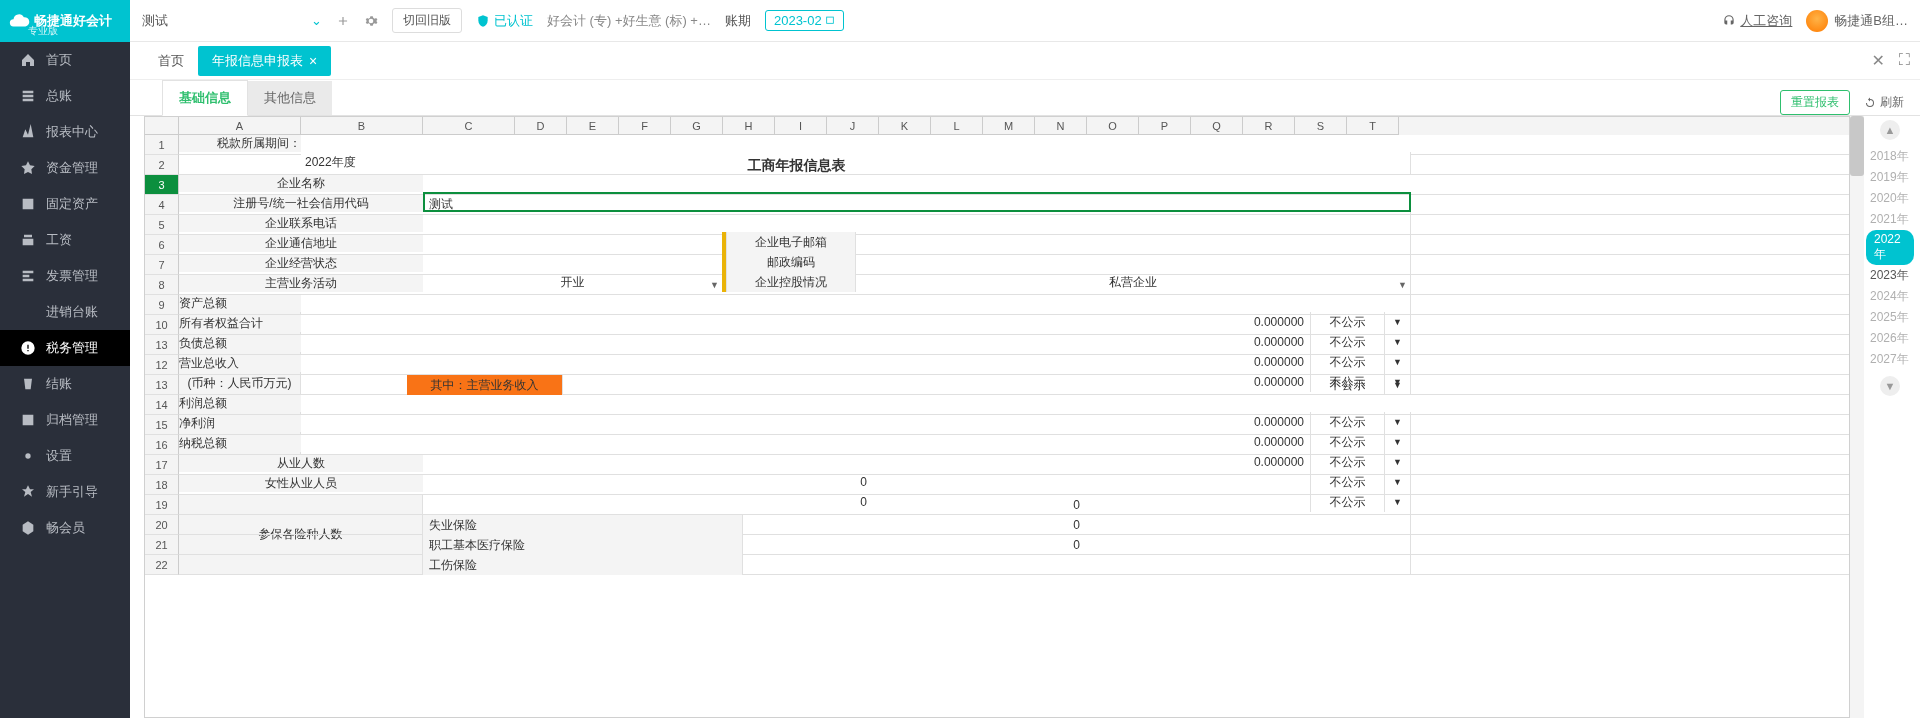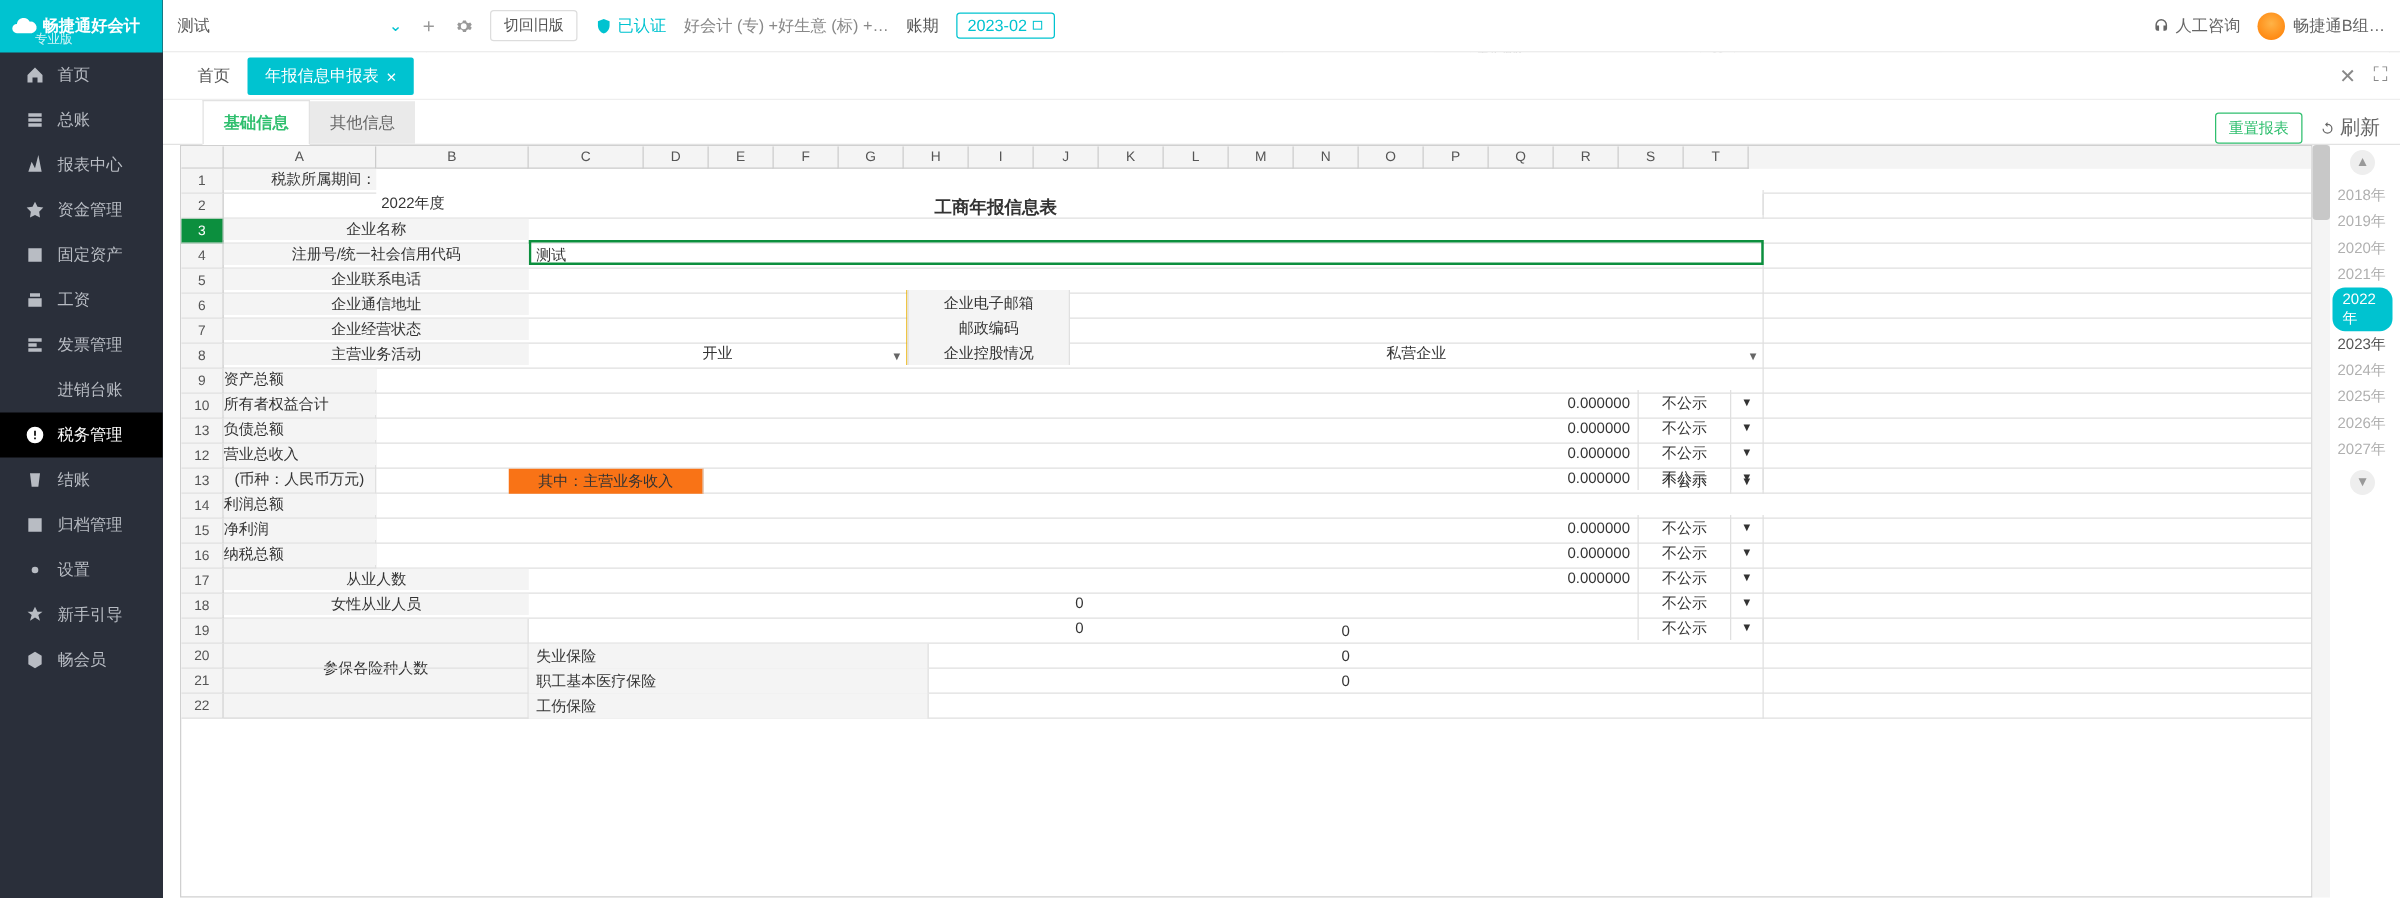--- a/index.html
+++ b/index.html
@@ -18,37 +18,37 @@
 .topbar { position: fixed; left: 130px; top: 0; right: 0; height: 42px; background: #fff; border-bottom: 1px solid #e8e8e8; display: flex; align-items: center; padding: 0 12px; font-size: 13px; gap: 14px; }
 .company-select { color: #555; min-width: 180px; display: flex; justify-content: space-between; align-items: center; }
 .chev-down { color: #00c3d0; }
 .topbar-ico { color: #999; cursor: pointer; display: inline-flex; }
 .oldver-btn { border: 1px solid #ddd; padding: 3px 10px; border-radius: 3px; cursor: pointer; color: #555; font-size: 12px; }
 .cert-badge { color: #00c3d0; display: inline-flex; align-items: center; gap: 4px; }
 .prod-text { color: #888; }
 .period-label { color: #555; }
 .period-val { color: #00c3d0; border: 1px solid #00c3d0; padding: 2px 8px; border-radius: 3px; cursor: pointer; }
 .topbar-spacer { flex: 1; }
-.support { display: inline-flex; align-items: center; gap: 4px; color: #666; cursor: pointer; }
+.support { display: inline-flex; align-items: center; gap: 4px; color: #666; cursor: pointer; text-decoration: underline; }
 .avatar-box { display: inline-flex; align-items: center; gap: 6px; color: #666; cursor: pointer; }
 .avatar { width: 22px; height: 22px; background: radial-gradient(circle at 50% 40%, #ffb347, #ff7b00); border-radius: 50%; position: relative; }
 
 .tabs-row { position: fixed; left: 130px; top: 42px; right: 0; height: 38px; display: flex; align-items: center; padding-left: 14px; background: #fff; border-bottom: 1px solid #eee; }
 .tab { padding: 0 14px; height: 30px; display: inline-flex; align-items: center; gap: 6px; font-size: 13px; color: #555; cursor: pointer; }
 .tab.active { background: #00c3d0; color: #fff; border-radius: 2px; }
 .tab-close { font-size: 14px; }
 .tabs-right { position: absolute; right: 10px; display: flex; gap: 14px; color: #888; }
 
 .content { position: fixed; left: 130px; top: 80px; right: 0; bottom: 0; background: #fff; }
 .sub-tab-row { height: 36px; display: flex; align-items: flex-end; padding-left: 32px; gap: 0; font-size: 13px; border-bottom: 1px solid #e2e2e2; }
 .sub-tab { padding: 8px 16px; background: #eaeaea; color: #666; cursor: pointer; }
 .sub-tab.active { background: #fff; color: #2fbf6e; border: 1px solid #e2e2e2; border-bottom: 1px solid #fff; margin-bottom: -1px; font-weight: bold; }
 .sub-actions { margin-left: auto; display: flex; align-items: center; gap: 14px; padding-right: 16px; }
 .reset-btn { border: 1px solid #2fbf6e; color: #2fbf6e; padding: 3px 10px; border-radius: 3px; font-size: 12px; cursor: pointer; }
-.refresh-btn { color: #666; font-size: 16px; cursor: pointer; display: inline-flex; align-items: center; gap: 4px; }
+.refresh-btn { color: #666; font-size: 12px; cursor: pointer; display: inline-flex; align-items: center; gap: 4px; }
 
 .sheet-wrap { position: absolute; top: 36px; left: 14px; right: 70px; bottom: 0; overflow: hidden; border: 1px solid #d0d0d0; }
 .colhdr { display: flex; height: 18px; background: #f4f4f4; font-size: 11px; color: #555; }
 .corner { width: 34px; border-right: 1px solid #ccc; border-bottom: 1px solid #ccc; background: #f4f4f4; }
 .ch { border-right: 1px solid #ccc; border-bottom: 1px solid #ccc; text-align: center; line-height: 18px; }
 .chA { width: 122px; } .chC { width: 92px; } .chREST { width: 52px; }
 
 .gridbody { display: flex; }
 .rowhdr-col { width: 34px; background: #f4f4f4; font-size: 11px; color: #555; }
 .rh { height: 20px; border-right: 1px solid #ccc; border-bottom: 1px solid #e0e0e0; text-align: center; line-height: 20px; }
@@ -56,21 +56,21 @@
 
 .cells { position: relative; font-size: 12px; color: #333; flex: 1; }
 .cellrow { height: 20px; border-bottom: 1px solid #e0e0e0; position: relative; }
 .lbl { position: absolute; height: 20px; line-height: 20px; border-right: 1px solid #e0e0e0; text-align: center; padding: 0 4px; overflow: hidden; white-space: nowrap; }
 .lblB { left: 122px; width: 122px; background: #f4f4f4; }
 .lblAB { left: 0; width: 244px; background: #f4f4f4; text-align: center; }
 .valwide { position: absolute; left: 244px; width: 988px; height: 20px; line-height: 20px; padding-left: 4px; border-right: 1px solid #e0e0e0; }
 .title-cell { text-align: center; font-weight: bold; font-size: 14px; }
 .sel-cell { border: 2px solid #0c8f3e !important; height: 20px; box-sizing: border-box; }
 .lbl-mid { position: absolute; left: 547px; width: 130px; height: 20px; line-height: 20px; background: #f4f4f4; text-align: center; border-left: 1px solid #e0e0e0; border-right: 1px solid #e0e0e0; }
-.val-left { position: absolute; left: 244px; width: 303px; height: 20px; line-height: 20px; text-align: center; border-right: 1px solid #eab308; }
+.val-left { position: absolute; left: 244px; width: 303px; height: 20px; line-height: 20px; text-align: center; border-right: 4px solid #eab308; }
 .val-right { position: absolute; left: 677px; width: 555px; height: 20px; line-height: 20px; text-align: center; border-right: 1px solid #e0e0e0; }
 .dd-arrow { position: absolute; right: 3px; top: 3px; font-size: 9px; color: #666; }
 .lbl-merged-vert { position: absolute; left: 0; width: 122px; background: #f4f4f4; display: flex; align-items: center; justify-content: center; text-align: center; border-right: 1px solid #e0e0e0; border-bottom: 1px solid #e0e0e0; font-size: 12px; padding: 0 6px; line-height: 1.4; }
 .numval { position: absolute; left: 244px; width: 888px; text-align: right; padding-right: 6px; height: 20px; line-height: 20px; border-right: 1px solid #e0e0e0; }
 .selout { position: absolute; left: 1132px; width: 74px; height: 20px; line-height: 20px; text-align: center; border-right: 1px solid #e0e0e0; }
 .selout-ar { position: absolute; left: 1206px; width: 26px; height: 20px; line-height: 20px; text-align: center; font-size: 9px; border-right: 1px solid #e0e0e0; cursor: pointer; }
 .sublbl { position: absolute; left: 228px; width: 156px; height: 20px; line-height: 20px; text-align: center; background: #f97316; border-right: 1px solid #e0e0e0; }
 .ins-lbl { position: absolute; left: 244px; width: 320px; height: 20px; line-height: 20px; padding-left: 6px; background: #f4f4f4; border-right: 1px solid #e0e0e0; }
 .ins-val { position: absolute; left: 564px; width: 668px; text-align: center; height: 20px; line-height: 20px; border-right: 1px solid #e0e0e0; }
 

